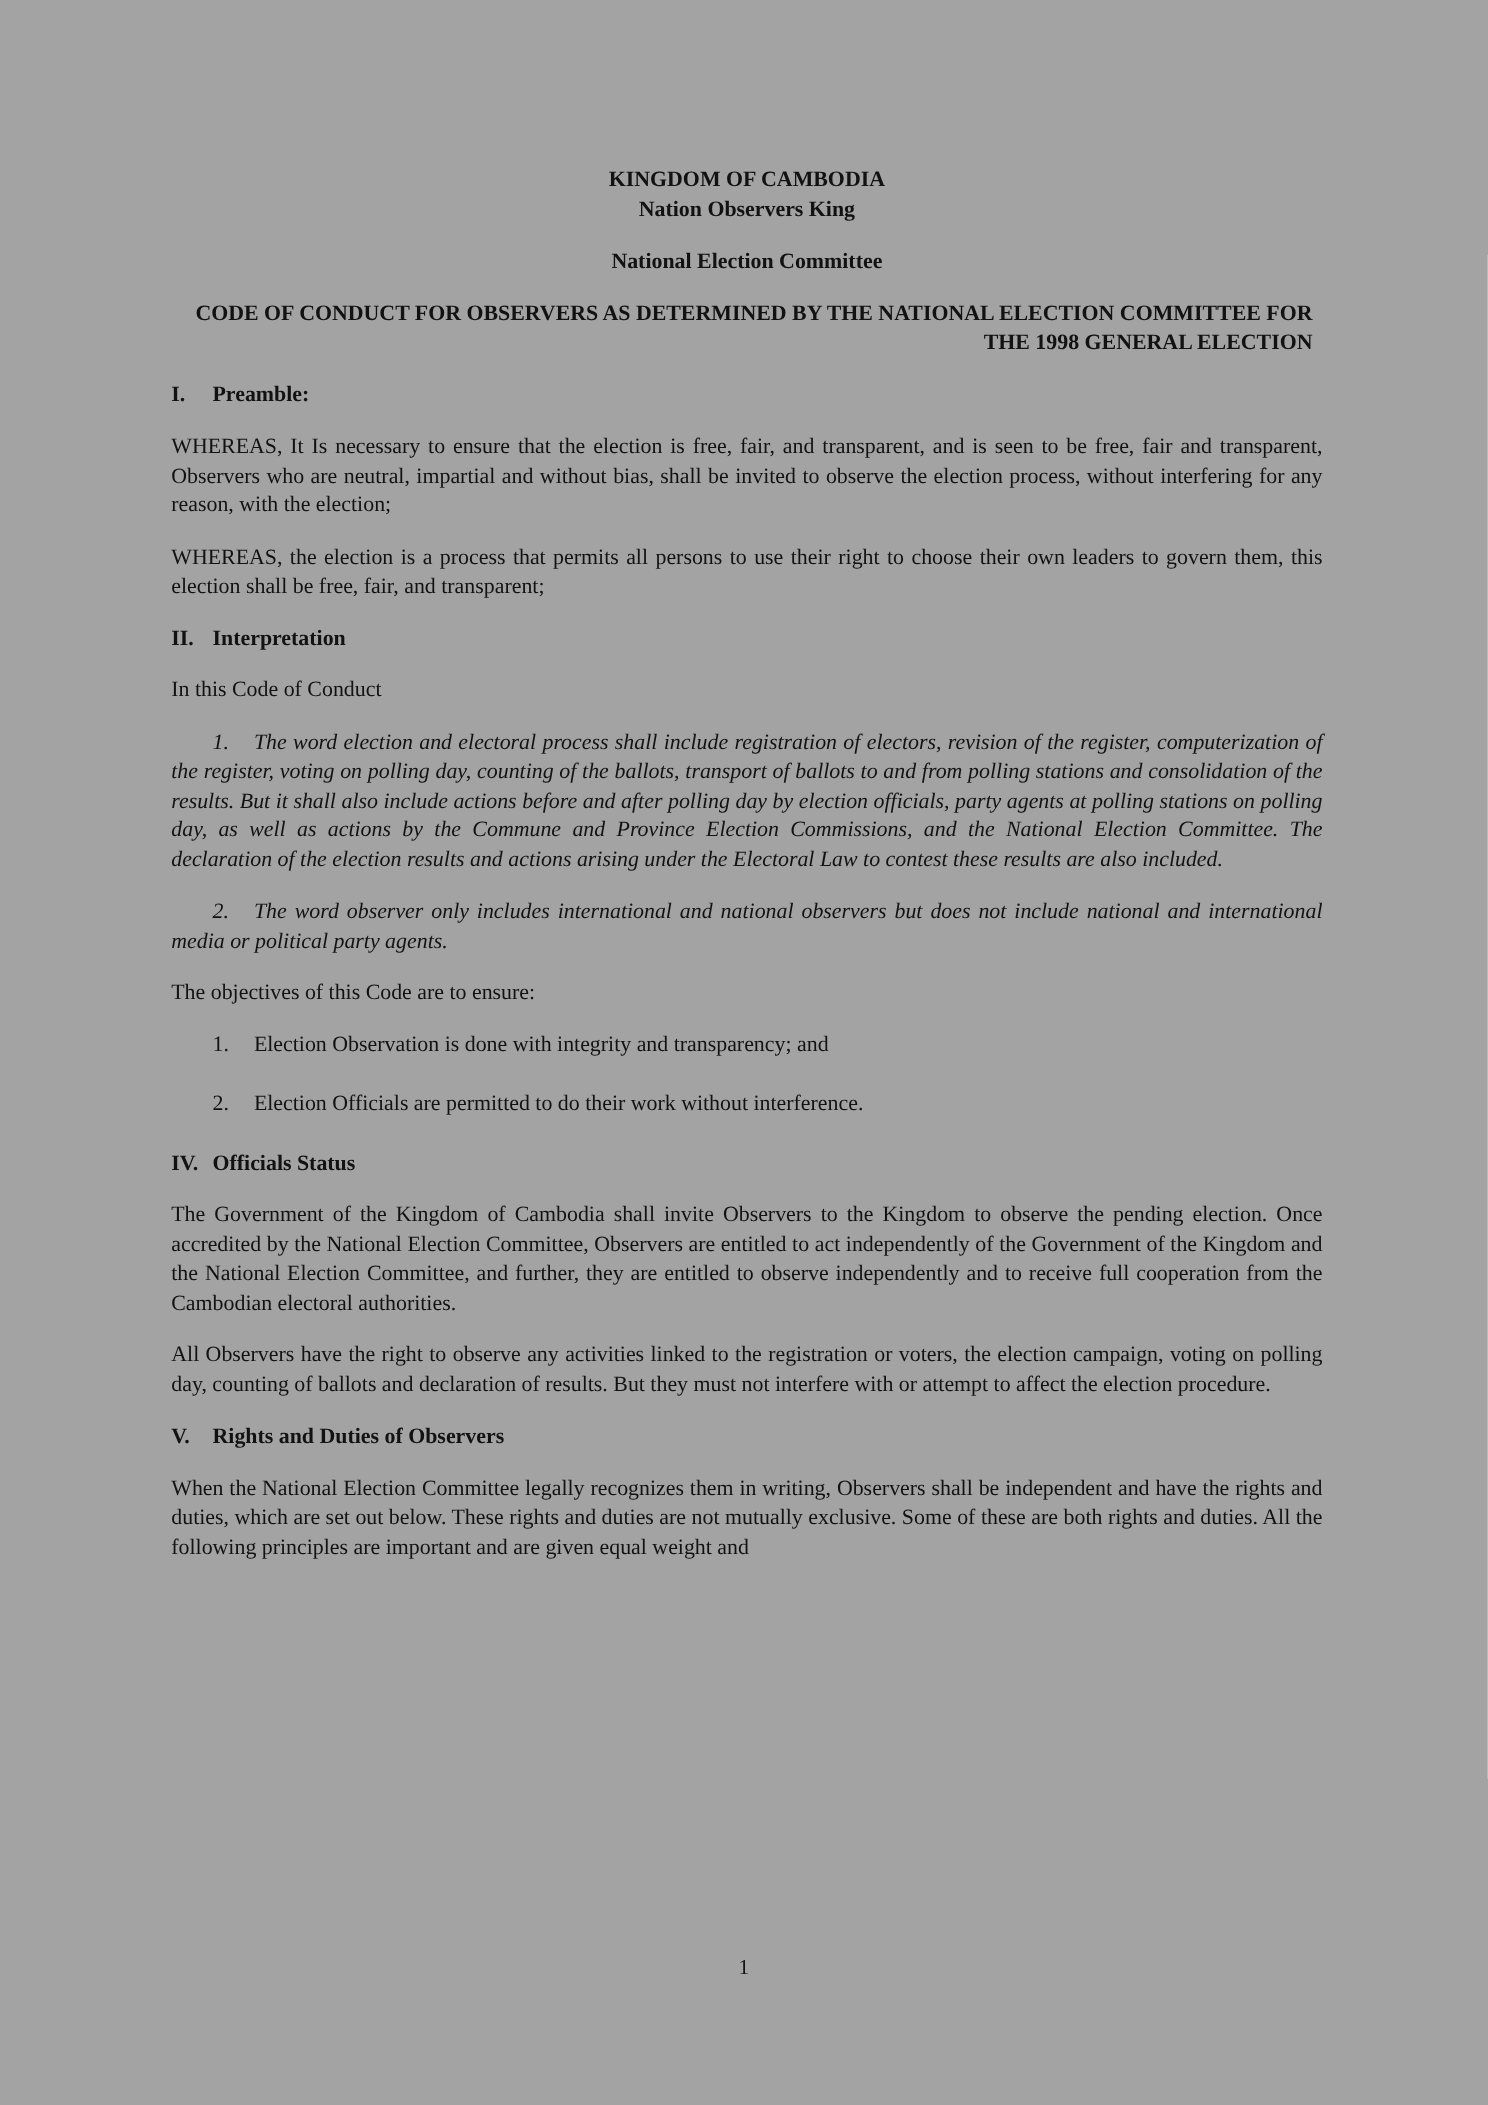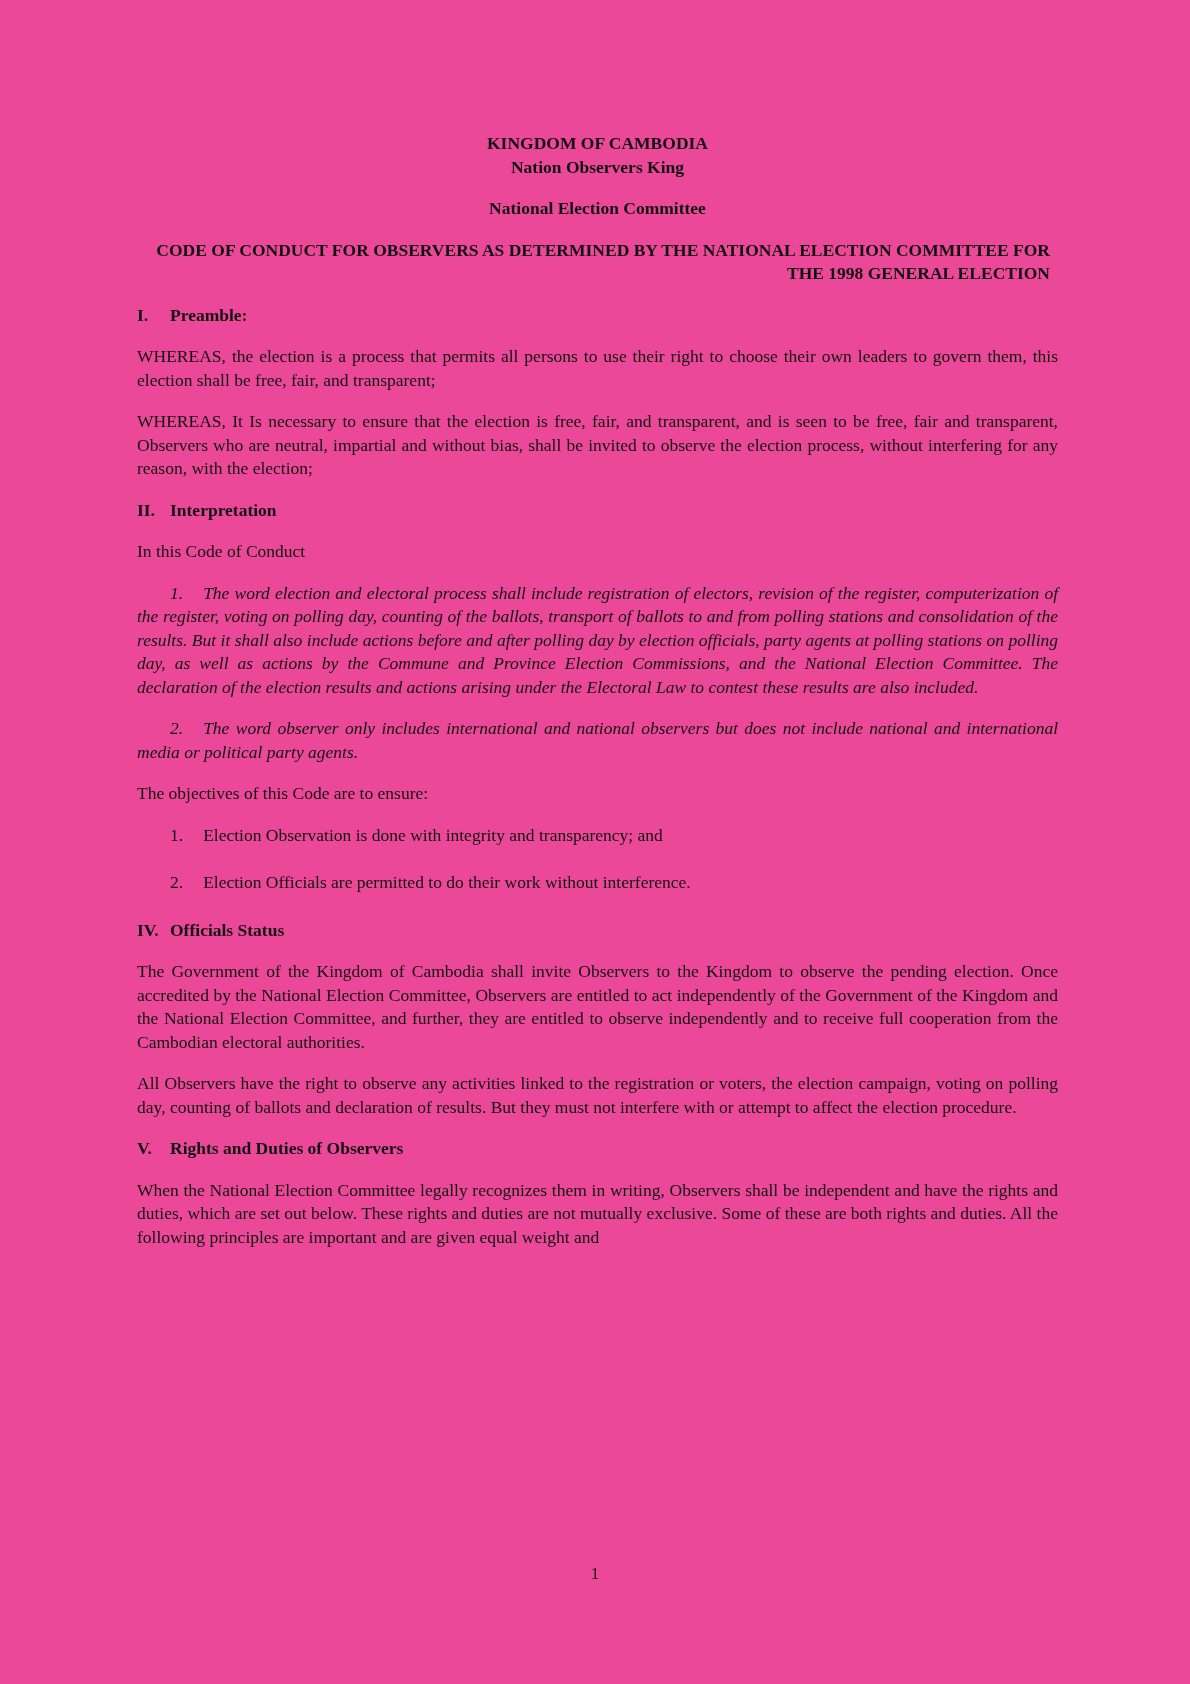--- a/index.html
+++ b/index.html
@@ -1,21 +1,21 @@
 <!DOCTYPE html>
 <html><head>
 <meta charset="utf-8">
 <style>
   html, body { margin: 0; padding: 0; }
   body { background: #ffffff; }
   .page {
     position: relative;
     width: 1190px;
     height: 1684px;
-    background: #ec4899;
+    background: #a3a3a3;
     font-family: "Liberation Serif", "DejaVu Serif", serif;
     color: #121212;
     overflow: hidden;
   }
   .content {
     position: absolute;
     left: 137px;
     top: 132px;
     width: 921px;
     font-size: 17.5px;
@@ -71,22 +71,22 @@
     <div class="center bold">Nation Observers King</div>
 
     <div class="spacer-line"></div>
     <div class="center bold">National Election Committee</div>
 
     <div class="doc-title">CODE OF CONDUCT FOR OBSERVERS AS DETERMINED BY THE NATIONAL ELECTION COMMITTEE FOR THE 1998 GENERAL ELECTION</div>
 
     <div class="section-heading">
       <span class="h-num">I.</span><span>Preamble:</span>
     </div>
+    <p class="para">WHEREAS, It Is necessary to ensure that the election is free, fair, and transparent, and is seen to be free, fair and transparent, Observers who are neutral, impartial and without bias, shall be invited to observe the election process, without interfering for any reason, with the election;</p>
     <p class="para">WHEREAS, the election is a process that permits all persons to use their right to choose their own leaders to govern them, this election shall be free, fair, and transparent;</p>
-    <p class="para">WHEREAS, It Is necessary to ensure that the election is free, fair, and transparent, and is seen to be free, fair and transparent, Observers who are neutral, impartial and without bias, shall be invited to observe the election process, without interfering for any reason, with the election;</p>
 
     <div class="section-heading">
       <span class="h-num">II.</span><span>Interpretation</span>
     </div>
     <p class="plain-para">In this Code of Conduct</p>
     <div class="body-item">
       <span class="item-num">1.</span><span>The word election and electoral process shall include registration of electors, revision of the register, computerization of the register, voting on polling day, counting of the ballots, transport of ballots to and from polling stations and consolidation of the results. But it shall also include actions before and after polling day by election officials, party agents at polling stations on polling day, as well as actions by the Commune and Province Election Commissions, and the National Election Committee. The declaration of the election results and actions arising under the Electoral Law to contest these results are also included.</span>
     </div>
     <div class="body-item">
       <span class="item-num">2.</span><span>The word observer only includes international and national observers but does not include national and international media or political party agents.</span>

